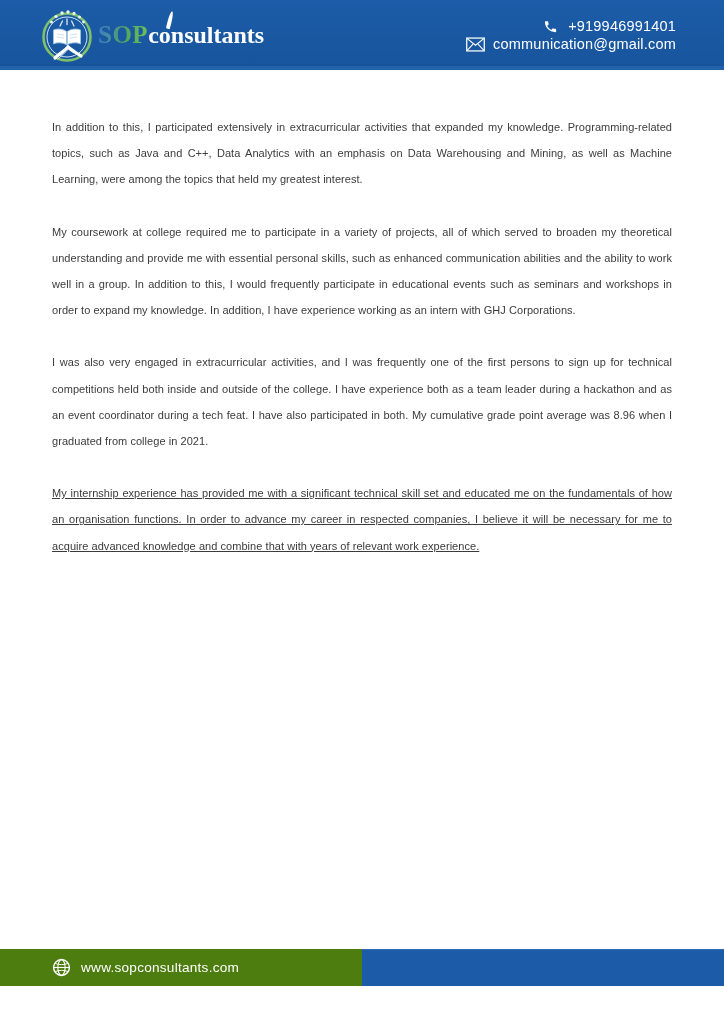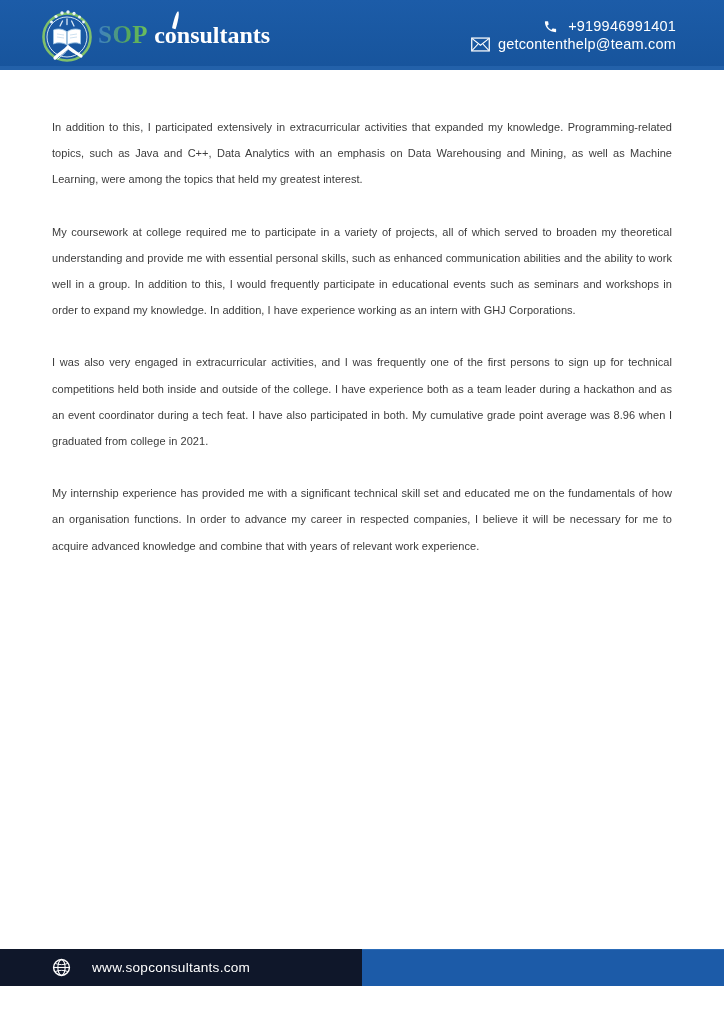--- a/index.html
+++ b/index.html
@@ -65,21 +65,20 @@
     -webkit-background-clip: text;
     background-clip: text;
     color: transparent;
     -webkit-text-fill-color: transparent;
   }
   .wm-cons {
     font-family: "Liberation Serif", serif;
     font-size: 24px;
     font-weight: bold;
     color: #ffffff;
-    margin-left: 6px;
     position: relative;
   }
   .pen-stroke {
     position: absolute;
     left: 20px;
     top: -11px;
     width: 4px;
     height: 18px;
     background: #ffffff;
     border-radius: 60% 60% 10% 10% / 70% 70% 20% 20%;
@@ -125,39 +124,39 @@
     font-size: 11px;
     line-height: 26.2px;
     text-align: justify;
     text-justify: inter-word;
     margin: 0 0 26px 0;
     letter-spacing: .05px;
     font-family: "Liberation Sans", sans-serif;
     -webkit-hyphens: none;
     hyphens: none;
   }
-  .para:last-child { margin-bottom: 0; }
+  .para:last-child { margin-bottom: 0; text-decoration: underline; }
 
   
   .footer {
     position: absolute;
     left: 0;
     top: 949px;
     width: 724px;
     height: 37px;
     display: flex;
   }
   .footer-green {
     width: 362px;
-    background: #0f172a;
+    background: #4d7c0f;
     display: flex;
     align-items: center;
     padding-left: 52px;
     box-sizing: border-box;
-    gap: 21px;
+    gap: 10px;
   }
   .footer-blue {
     flex: 1;
     background: #1c5ba8;
     border-top: 1px solid #2c6cb8;
   }
   .footer-url {
     color: #ffffff;
     font-size: 13.6px;
     letter-spacing: .25px;
@@ -231,21 +230,21 @@
       <span>+919946991401</span>
     </div>
     <div class="contact-row">
       <span class="ci">
         <svg width="19" height="15" viewBox="0 0 26 20" xmlns="http://www.w3.org/2000/svg">
           <rect x="1" y="1.2" width="24" height="17.6" fill="none" stroke="#ffffff" stroke-width="1.7"></rect>
           <path d="M1.6 2 L13 11 L24.4 2" fill="none" stroke="#ffffff" stroke-width="1.6"></path>
           <path d="M1.6 18 L9.6 9.6 M24.4 18 L16.4 9.6" fill="none" stroke="#ffffff" stroke-width="1.4"></path>
         </svg>
       </span>
-      <span>getcontenthelp@team.com</span>
+      <span>communication@gmail.com</span>
     </div>
   </div>
 </div>
 <div class="header-bottom-edge"></div>
 
 <div class="page-body">
   <p class="para">In addition to this, I participated extensively in extracurricular activities that expanded my knowledge. Programming-related topics, such as Java and C++, Data Analytics with an emphasis on Data Warehousing and Mining, as well as Machine Learning, were among the topics that held my greatest interest.</p>
   <p class="para">My coursework at college required me to participate in a variety of projects, all of which served to broaden my theoretical understanding and provide me with essential personal skills, such as enhanced communication abilities and the ability to work well in a group. In addition to this, I would frequently participate in educational events such as seminars and workshops in order to expand my knowledge. In addition, I have experience working as an intern with GHJ Corporations.</p>
   <p class="para">I was also very engaged in extracurricular activities, and I was frequently one of the first persons to sign up for technical competitions held both inside and outside of the college. I have experience both as a team leader during a hackathon and as an event coordinator during a tech feat. I have also participated in both. My cumulative grade point average was 8.96 when I graduated from college in 2021.</p>
   <p class="para">My internship experience has provided me with a significant technical skill set and educated me on the fundamentals of how an organisation functions. In order to advance my career in respected companies, I believe it will be necessary for me to acquire advanced knowledge and combine that with years of relevant work experience.</p>

